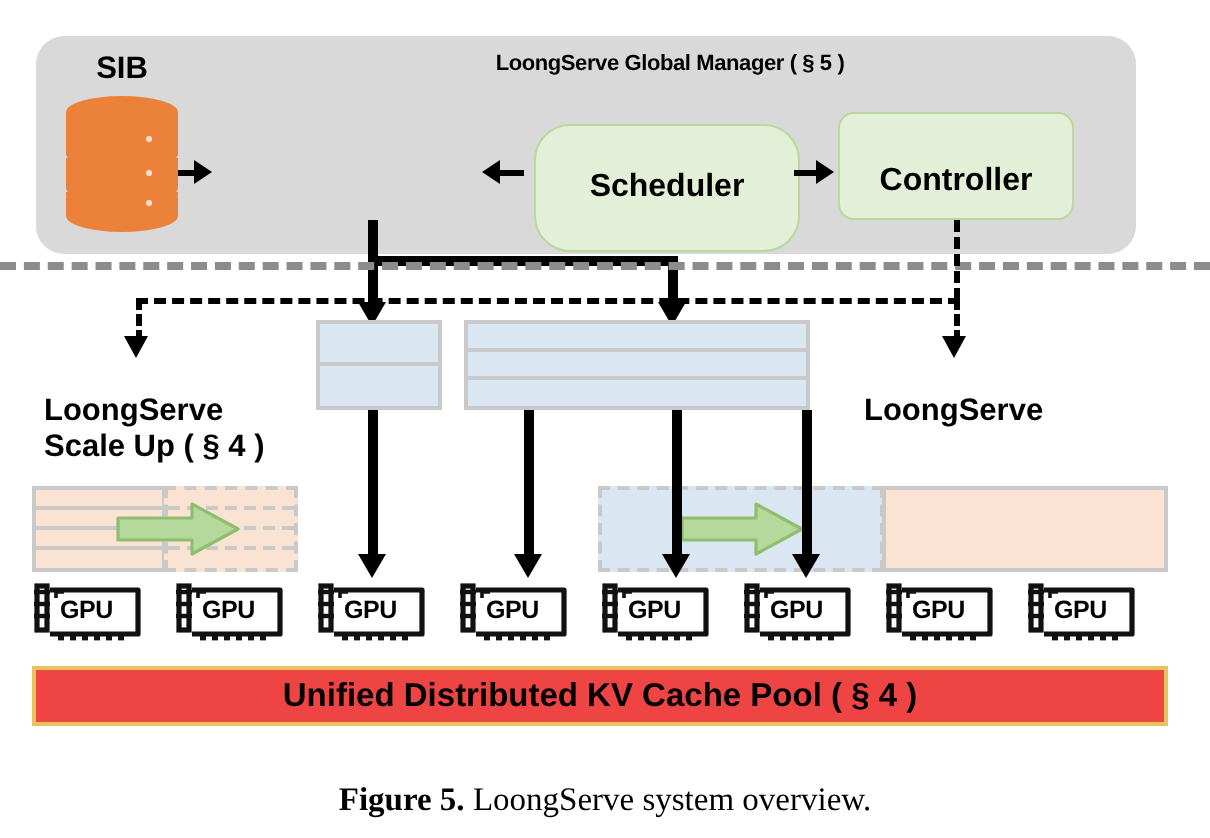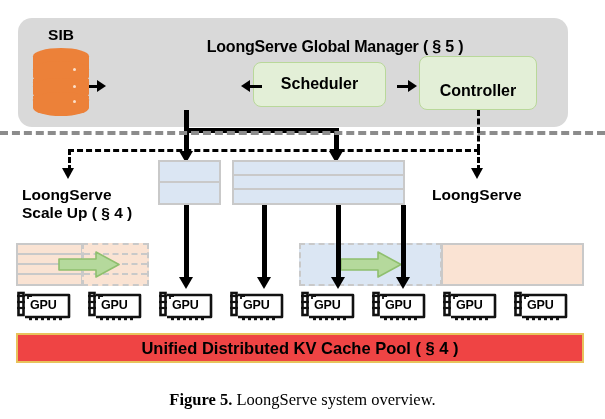--- a/index.html
+++ b/index.html
@@ -24,25 +24,24 @@
   #manager-panel {
     left: 18px; top: 18px;
     width: 550px; height: 109px;
     background: #d9d9d9;
     border-radius: 14px;
   }
   #manager-title {
     left: 120px; top: 26px;
     width: 430px;
     text-align: center;
-    font-size: 16px;
+    font-size: 11px;
     font-weight: bold;
     color: #000;
     letter-spacing: -0.2px;
-    margin-top: 12px;
   }
   #sib-label {
     left: 30px; top: 26px;
     width: 62px;
     text-align: center;
     font-size: 15.5px;
     font-weight: bold;
     color: #000;
   }
 
@@ -76,21 +75,21 @@
     align-items: center;
     justify-content: center;
     text-align: center;
     font-size: 16px;
     font-weight: bold;
     color: #000;
     line-height: 1.06;
     box-sizing: border-box;
   }
   #box-dispatcher { left: 106px; top: 62px; width: 134px; height: 48px; }
-  #box-scheduler  { left: 253px; top: 62px; width: 133px; height: 45px; }
+  #box-scheduler  { left: 267px; top: 62px; width: 133px; height: 64px; border-radius: 18px; }
   #box-elasticity { left: 419px; top: 56px; width: 118px; height: 54px; }
 
   
   .mini-arrow { height: 12px; }
   .mini-arrow .shaft {
     position: absolute;
     top: 5px; height: 3px;
     background: #000;
   }
   .mini-arrow .head {
@@ -162,20 +161,21 @@
     border-top: 11px solid #000;
   }
 
   
   .side-caption {
     font-size: 15.5px;
     font-weight: bold;
     color: #000;
     line-height: 1.18;
     white-space: nowrap;
+    margin-top: 11px;
   }
   #caption-scaleup   { left: 22px;  top: 186px; }
   #caption-scaledown { left: 432px; top: 186px; }
 
   
   #scaleup-solid {
     left: 16px; top: 243px; width: 67px; height: 43px;
     background: #fae3d3; border: 2.5px solid #c9c9c9;
     box-sizing: border-box;
   }

